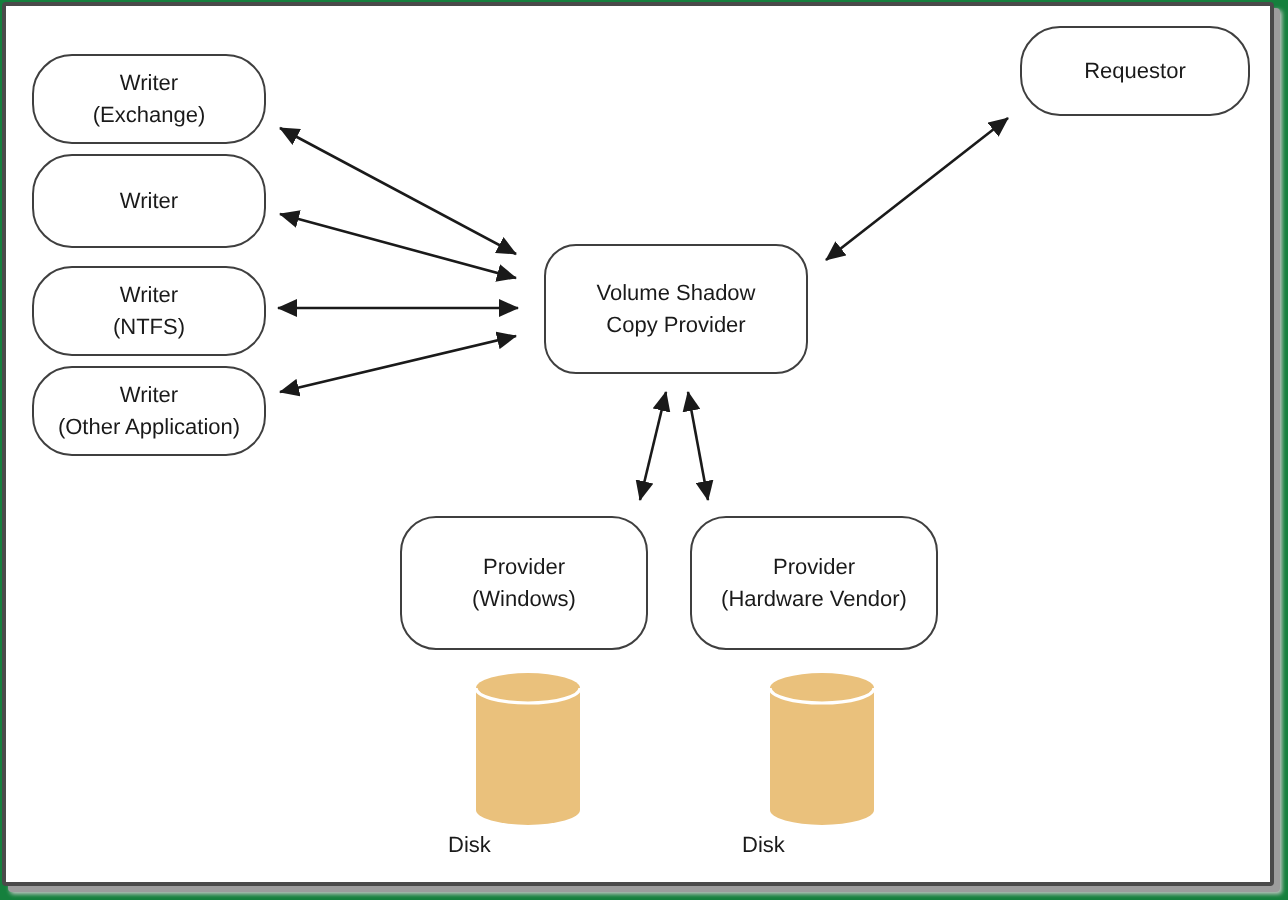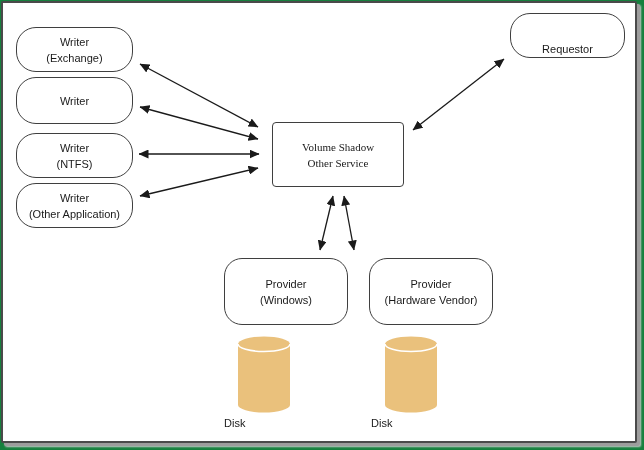--- a/index.html
+++ b/index.html
@@ -36,23 +36,23 @@
     flex-direction: column;
     align-items: center;
     justify-content: center;
     text-align: center;
     font-size: 11px;
     line-height: 16px;
     color: #1a1a1a;
     z-index: 3;
   }
   .writer   { left: 16px; width: 117px; height: 45px; border-radius: 20px; }
-  .vss      { left: 272px; top: 122px; width: 132px; height: 65px; border-radius: 4px; font-family: Liberation Serif, serif; }
-  .provider { top: 258px; width: 124px; height: 67px; border-radius: 18px; margin-left: 24px; }
-  .requestor{ left: 510px; top: 13px; width: 115px; height: 45px; border-radius: 20px; justify-content: flex-end; }
+  .vss      { left: 272px; top: 122px; width: 132px; height: 65px; border-radius: 16px; }
+  .provider { top: 258px; width: 124px; height: 67px; border-radius: 18px; }
+  .requestor{ left: 510px; top: 13px; width: 115px; height: 45px; border-radius: 20px; }
   svg.canvas {
     position: absolute;
     left: 0; top: 0;
     width: 644px;
     height: 450px;
     z-index: 2;
   }
   .disk-label {
     position: absolute;
     width: 80px;
@@ -111,21 +111,21 @@
     <span>Writer</span>
     <span>(Other Application)</span>
   </div>
 
   <div class="node requestor">
     <span>Requestor</span>
   </div>
 
   <div class="node vss">
     <span>Volume Shadow</span>
-    <span>Other Service</span>
+    <span>Copy Provider</span>
   </div>
 
   <div class="node provider" style="left:200px;">
     <span>Provider</span>
     <span>(Windows)</span>
   </div>
   <div class="node provider" style="left:345px;">
     <span>Provider</span>
     <span>(Hardware Vendor)</span>
   </div>

